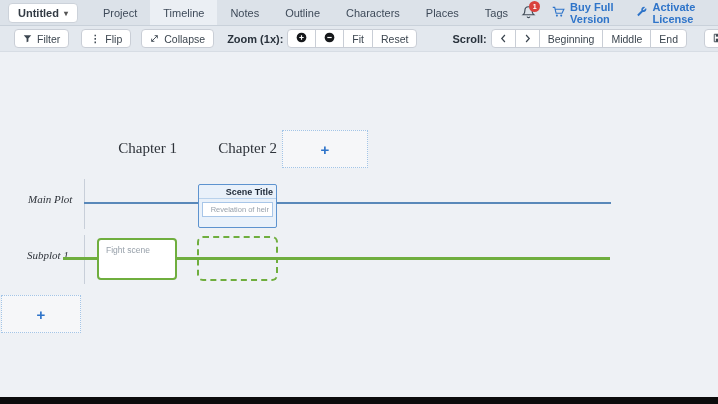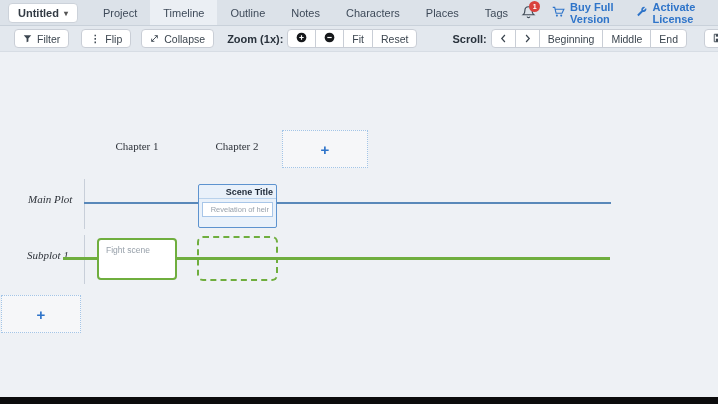--- a/index.html
+++ b/index.html
@@ -35,21 +35,21 @@
   .btn-group { display: inline-flex; }
   .btn-group .btn { border-radius: 0; margin-left: -1px; }
   .btn-group .btn:first-child { border-radius: 4px 0 0 4px; margin-left: 0; }
   .btn-group .btn:last-child { border-radius: 0 4px 4px 0; align-items: center; }
   .tb-label { font-weight: 700; color: #29323c; font-size: 11px; white-space: nowrap; }
   .dots { font-weight: 700; font-size: 10px; line-height: 1; }
 
   
   .canvas { position: relative; width: 718px; height: 345px; background: #eef1f5; }
   .serif { font-family: "Liberation Serif", "DejaVu Serif", serif; color: #2e333a; }
-  .chapter-label { position: absolute; width: 80px; text-align: center; font-size: 11px; cursor: pointer; }
+  .chapter-label { position: absolute; width: 80px; text-align: right; font-size: 15px; cursor: pointer; }
   .chapter-1 { left: 97px; top: 88px; }
   .chapter-2 { left: 197px; top: 88px; }
   .add-box { position: absolute; border: 1px dotted #a3c5e7; background: rgba(255,255,255,0.45);
              display: flex; align-items: center; justify-content: center; cursor: pointer; }
   .add-box .plus { color: var(--accent-blue, #2a72c8); font-size: 15px; font-weight: 700; line-height: 1; }
   .add-chapter { left: 282px; top: 78px; width: 86px; height: 38px; }
   .add-plotline { left: 1px; top: 243px; width: 80px; height: 38px; }
   .row-label { position: absolute; font-size: 11px; cursor: pointer; font-style: italic; }
   .row-label-1 { left: 28px; top: 141px; }
   .row-label-2 { left: 27px; top: 197px; }
@@ -81,22 +81,22 @@
 <div class="app">
 
   <header class="navbar">
     <button class="file-btn">
       <span>Untitled</span>
       <span class="caret">▾</span>
     </button>
     <nav class="tabs">
       <div class="tab">Project</div>
       <div class="tab active">Timeline</div>
+      <div class="tab">Notes</div>
       <div class="tab">Outline</div>
-      <div class="tab">Notes</div>
       <div class="tab">Characters</div>
       <div class="tab">Places</div>
       <div class="tab">Tags</div>
     </nav>
     <div class="nav-right">
       <div class="bell-wrap">
         <span>
           <svg width="15" height="15" viewBox="0 0 14 14">
               <path d="M7 1.6c2.1 0 3.4 1.6 3.4 3.7 0 2.6 1 3.3 1.6 3.8H2c.6-.5 1.6-1.2 1.6-3.8C3.6 3.2 4.9 1.6 7 1.6z" fill="none" stroke="#3f4a56" stroke-width="1.1"></path>
               <path d="M5.7 10.8a1.35 1.35 0 0 0 2.6 0" fill="none" stroke="#3f4a56" stroke-width="1.1"></path>

